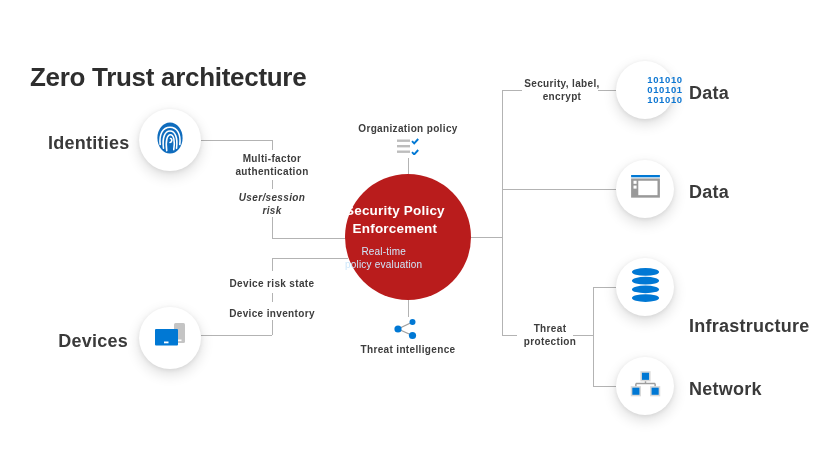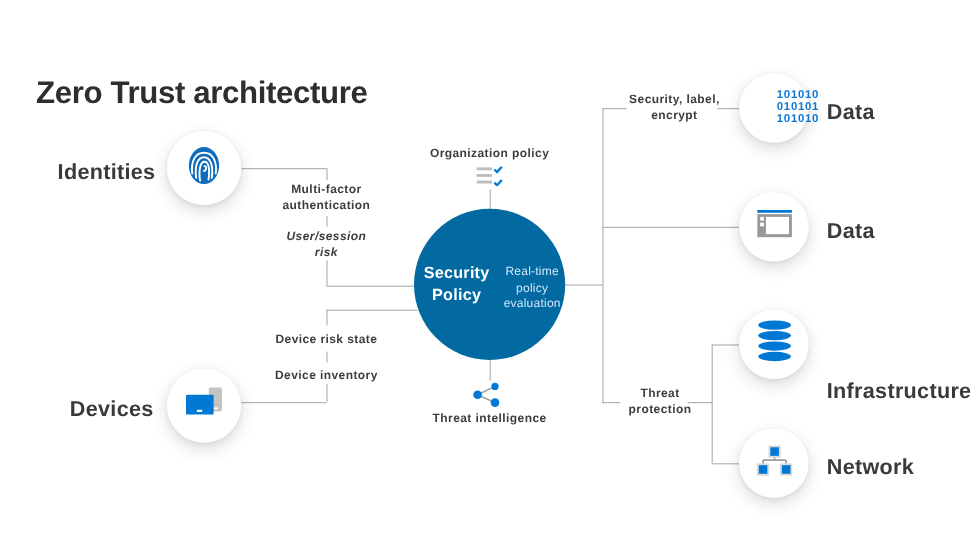--- a/index.html
+++ b/index.html
@@ -12,22 +12,22 @@
     position:absolute;left:30px;top:38px;font-size:26px;font-weight:700;
     color:#2e2e2e;letter-spacing:-0.3px;margin-top:24px;
   }
   .circle-node{
     position:absolute;background:#fff;border-radius:50%;
     box-shadow:0 5px 14px rgba(0,0,0,0.14), 0 1px 4px rgba(0,0,0,0.07);
     display:flex;align-items:center;justify-content:center;
   }
   .hub{
     position:absolute;left:345px;top:174px;width:126px;height:126px;border-radius:50%;
-    background:#0369a1;color:#fff;display:flex;
-    align-items:center;justify-content:center;text-align:center;
+    background:#b91c1c;color:#fff;display:flex;flex-direction:column;
+    align-items:flex-start;justify-content:center;text-align:center;
   }
   .hub-title{font-size:13.5px;font-weight:700;line-height:1.3;letter-spacing:0.2px;}
   .hub-sub{margin-top:7px;font-size:10px;color:#cfe7fa;line-height:1.35;letter-spacing:0.2px;}
   .small-label{
     position:absolute;font-size:10px;font-weight:700;color:#3d3d3d;
     letter-spacing:0.35px;text-align:center;line-height:1.3;
   }
   .node-label{
     position:absolute;font-size:18px;font-weight:700;color:#3a3a3a;letter-spacing:0.25px;
   }
@@ -66,20 +66,21 @@
   <div class="line" style="left:502px;top:189px;width:114px;height:1px;"></div>
   <div class="line" style="left:502px;top:335px;width:15px;height:1px;"></div>
   <div class="line" style="left:573px;top:335px;width:21px;height:1px;"></div>
   <div class="line" style="left:593px;top:287px;width:1px;height:99px;"></div>
   <div class="line" style="left:593px;top:287px;width:23px;height:1px;"></div>
   <div class="line" style="left:593px;top:386px;width:23px;height:1px;"></div>
 
   <div class="hub">
     <div class="hub-title">
       <div>Security Policy</div>
+      <div>Enforcement</div>
     </div>
     <div class="hub-sub">
       <div>Real-time</div>
       <div>policy evaluation</div>
     </div>
   </div>
 
   <div class="node-label right-align" style="left:48px;top:133px;width:80px;">Identities</div>
   <div class="circle-node" style="left:139px;top:109px;width:62px;height:62px;">
     <span>

